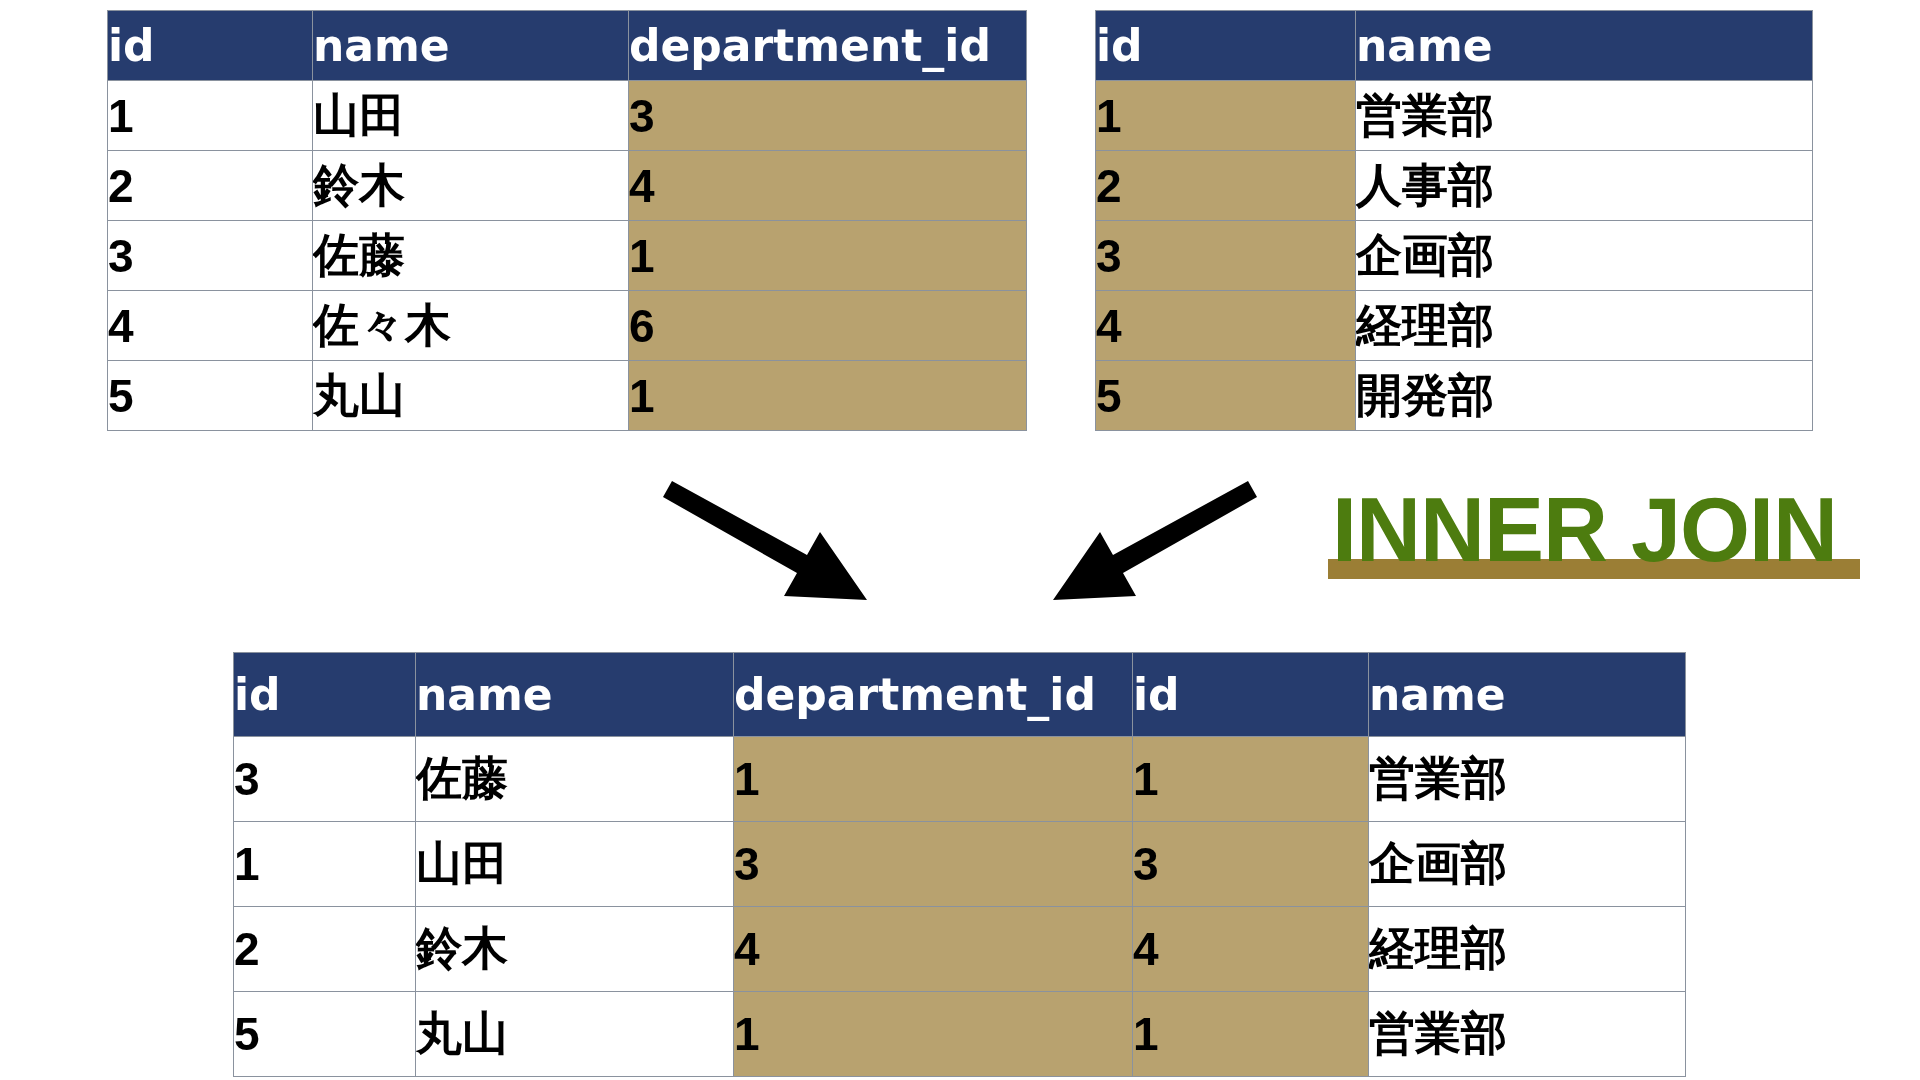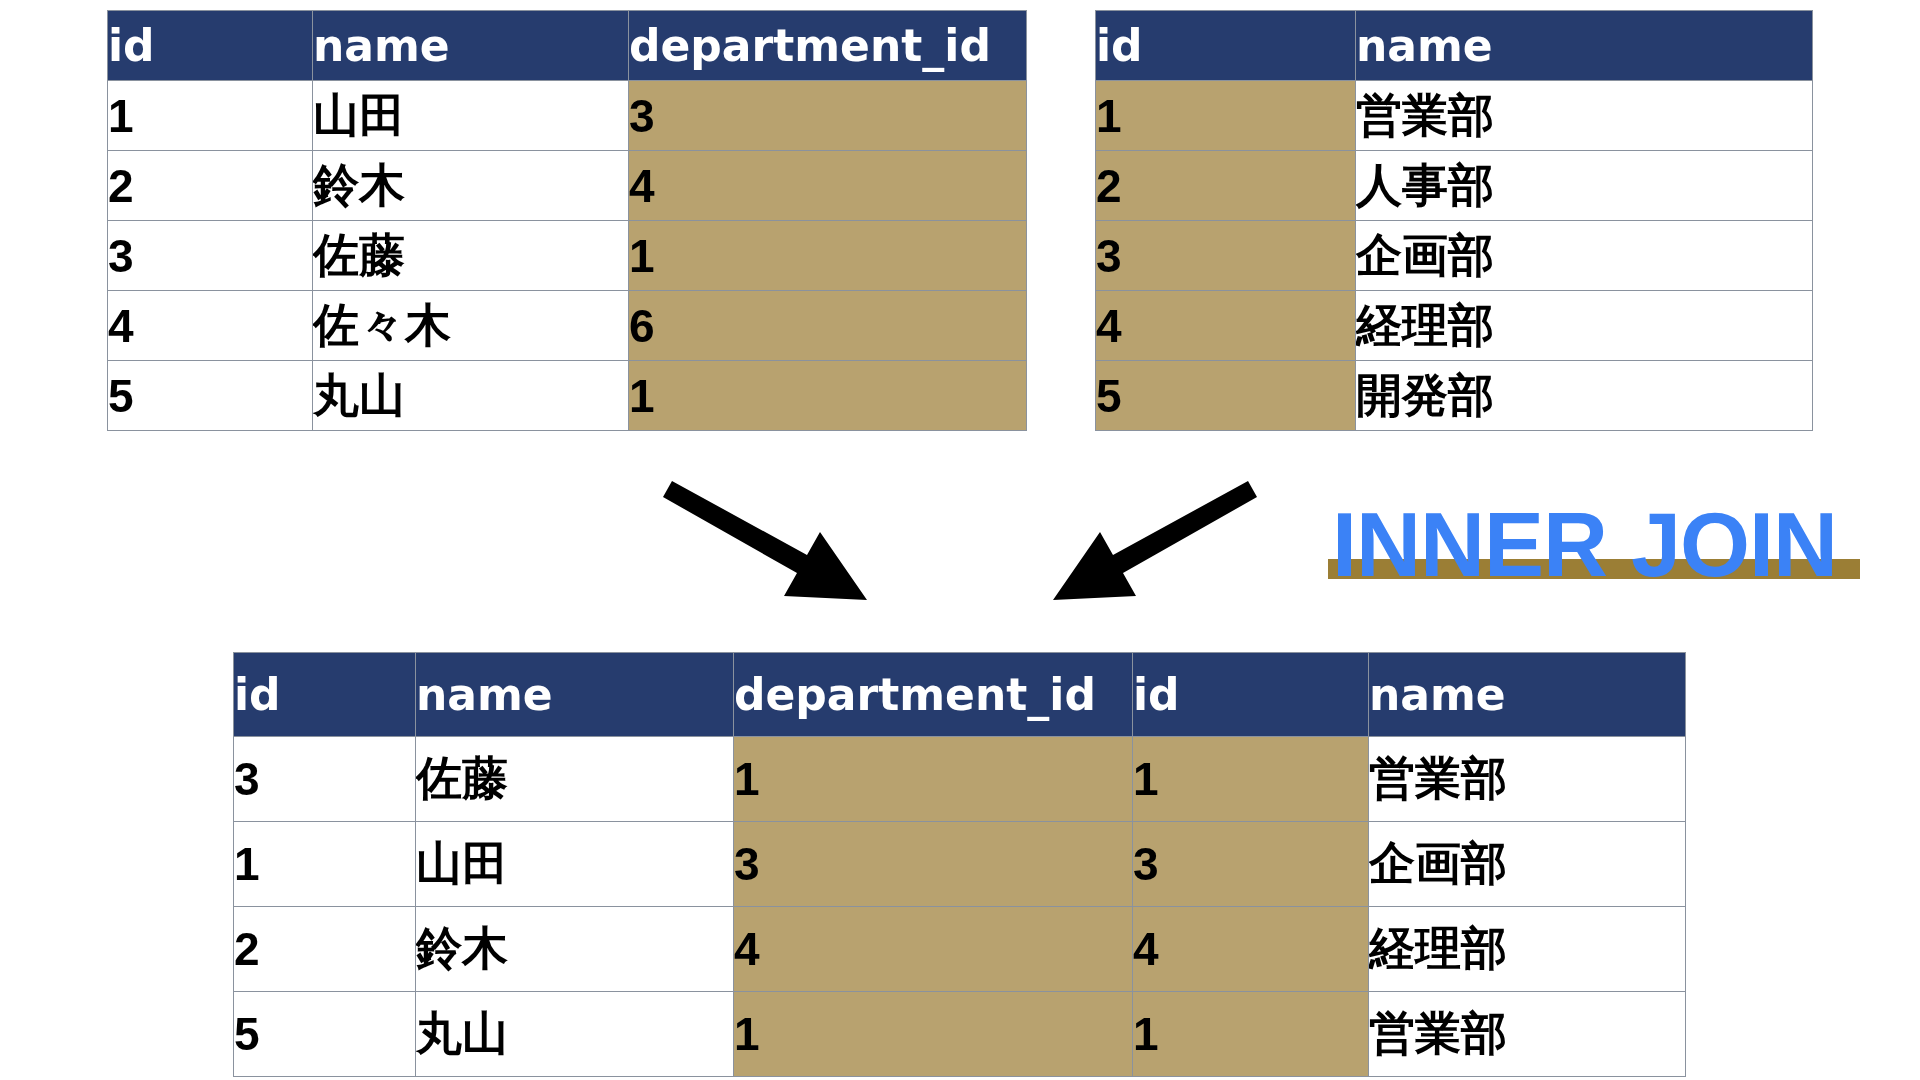--- a/index.html
+++ b/index.html
@@ -60,24 +60,23 @@
     width: 532px; height: 20px;
     background: #9b7e35;
   }
   .join-text {
     position: absolute;
     left: 4px; top: -6px;
     font-family: "Liberation Sans", sans-serif;
     font-weight: bold;
     font-size: 90px;
     line-height: 92px;
-    color: #3b82f6;
+    color: #4d7c0f;
     letter-spacing: -1px;
     white-space: nowrap;
-    margin-top: 15px;
   }
 </style>
 </head>
 <body>
 
 <table class="tbl" id="tbl-employees">
   <colgroup>
       <col style="width:205px">
       <col style="width:316px">
       <col style="width:398px">

